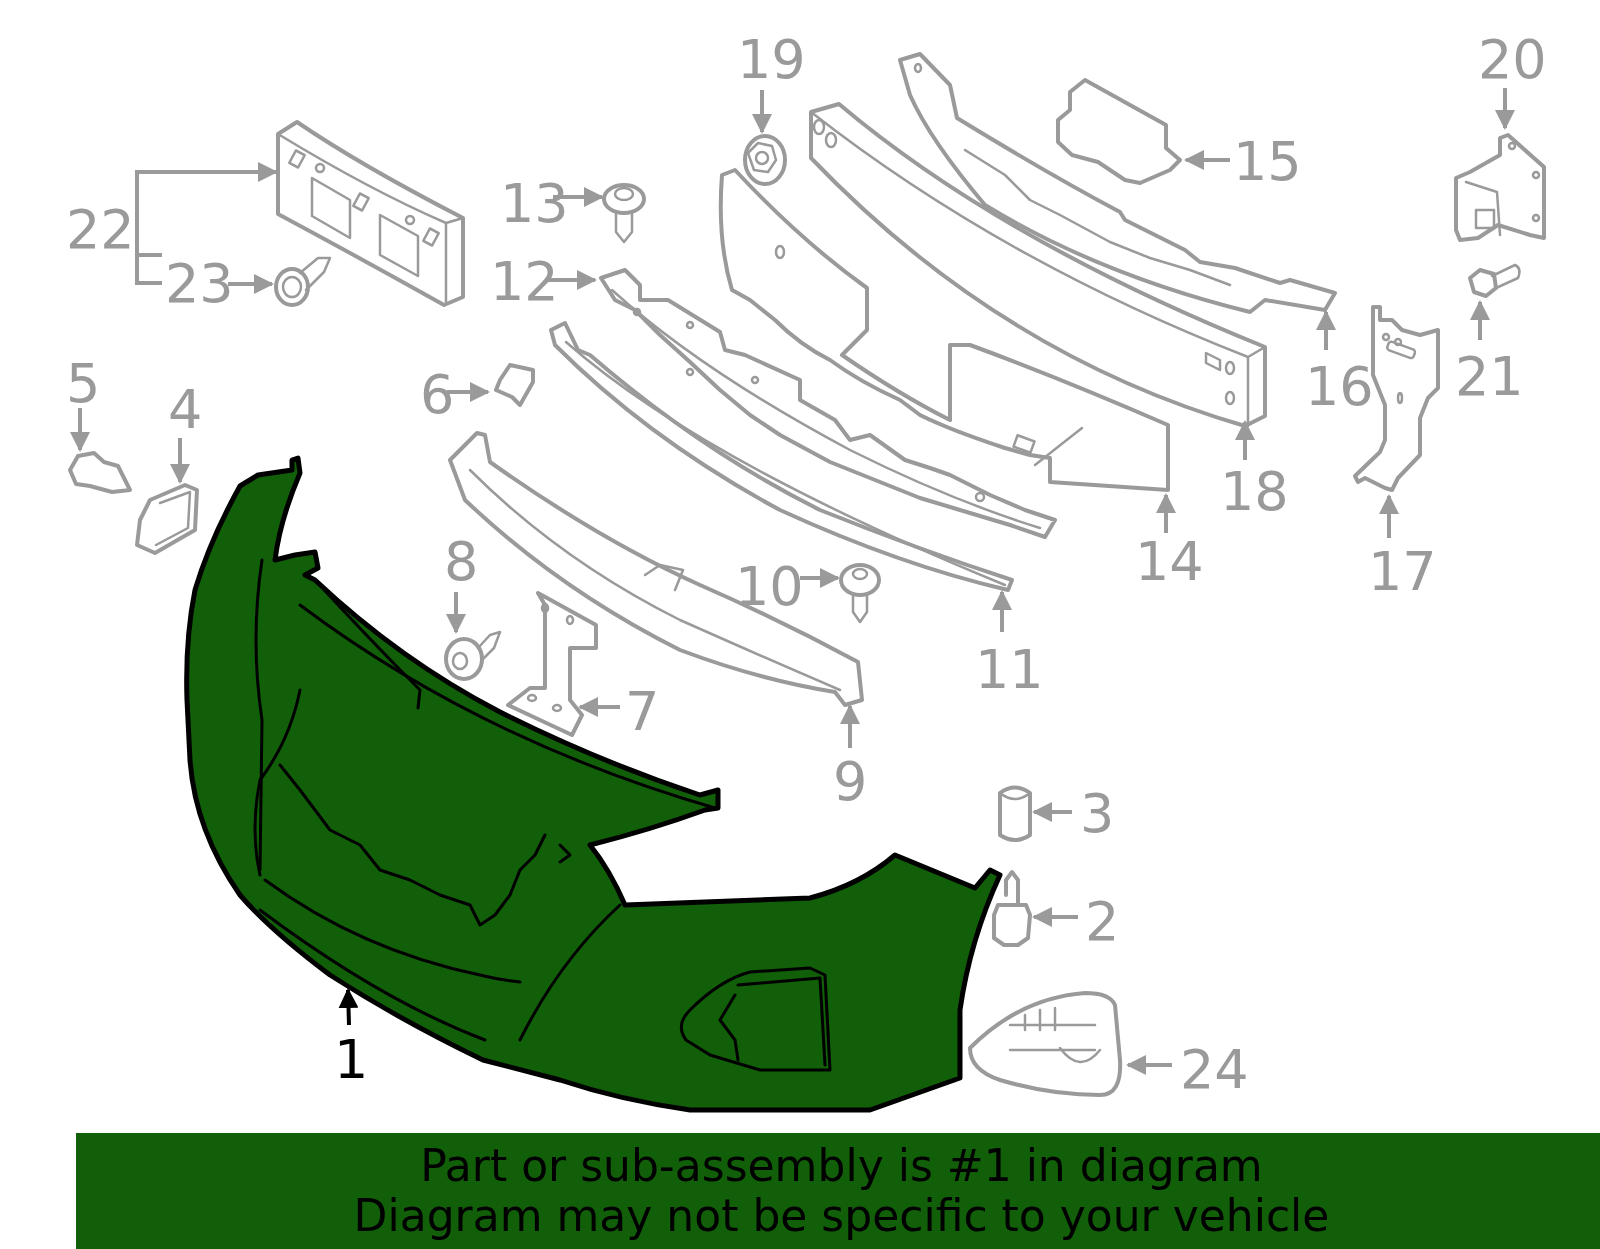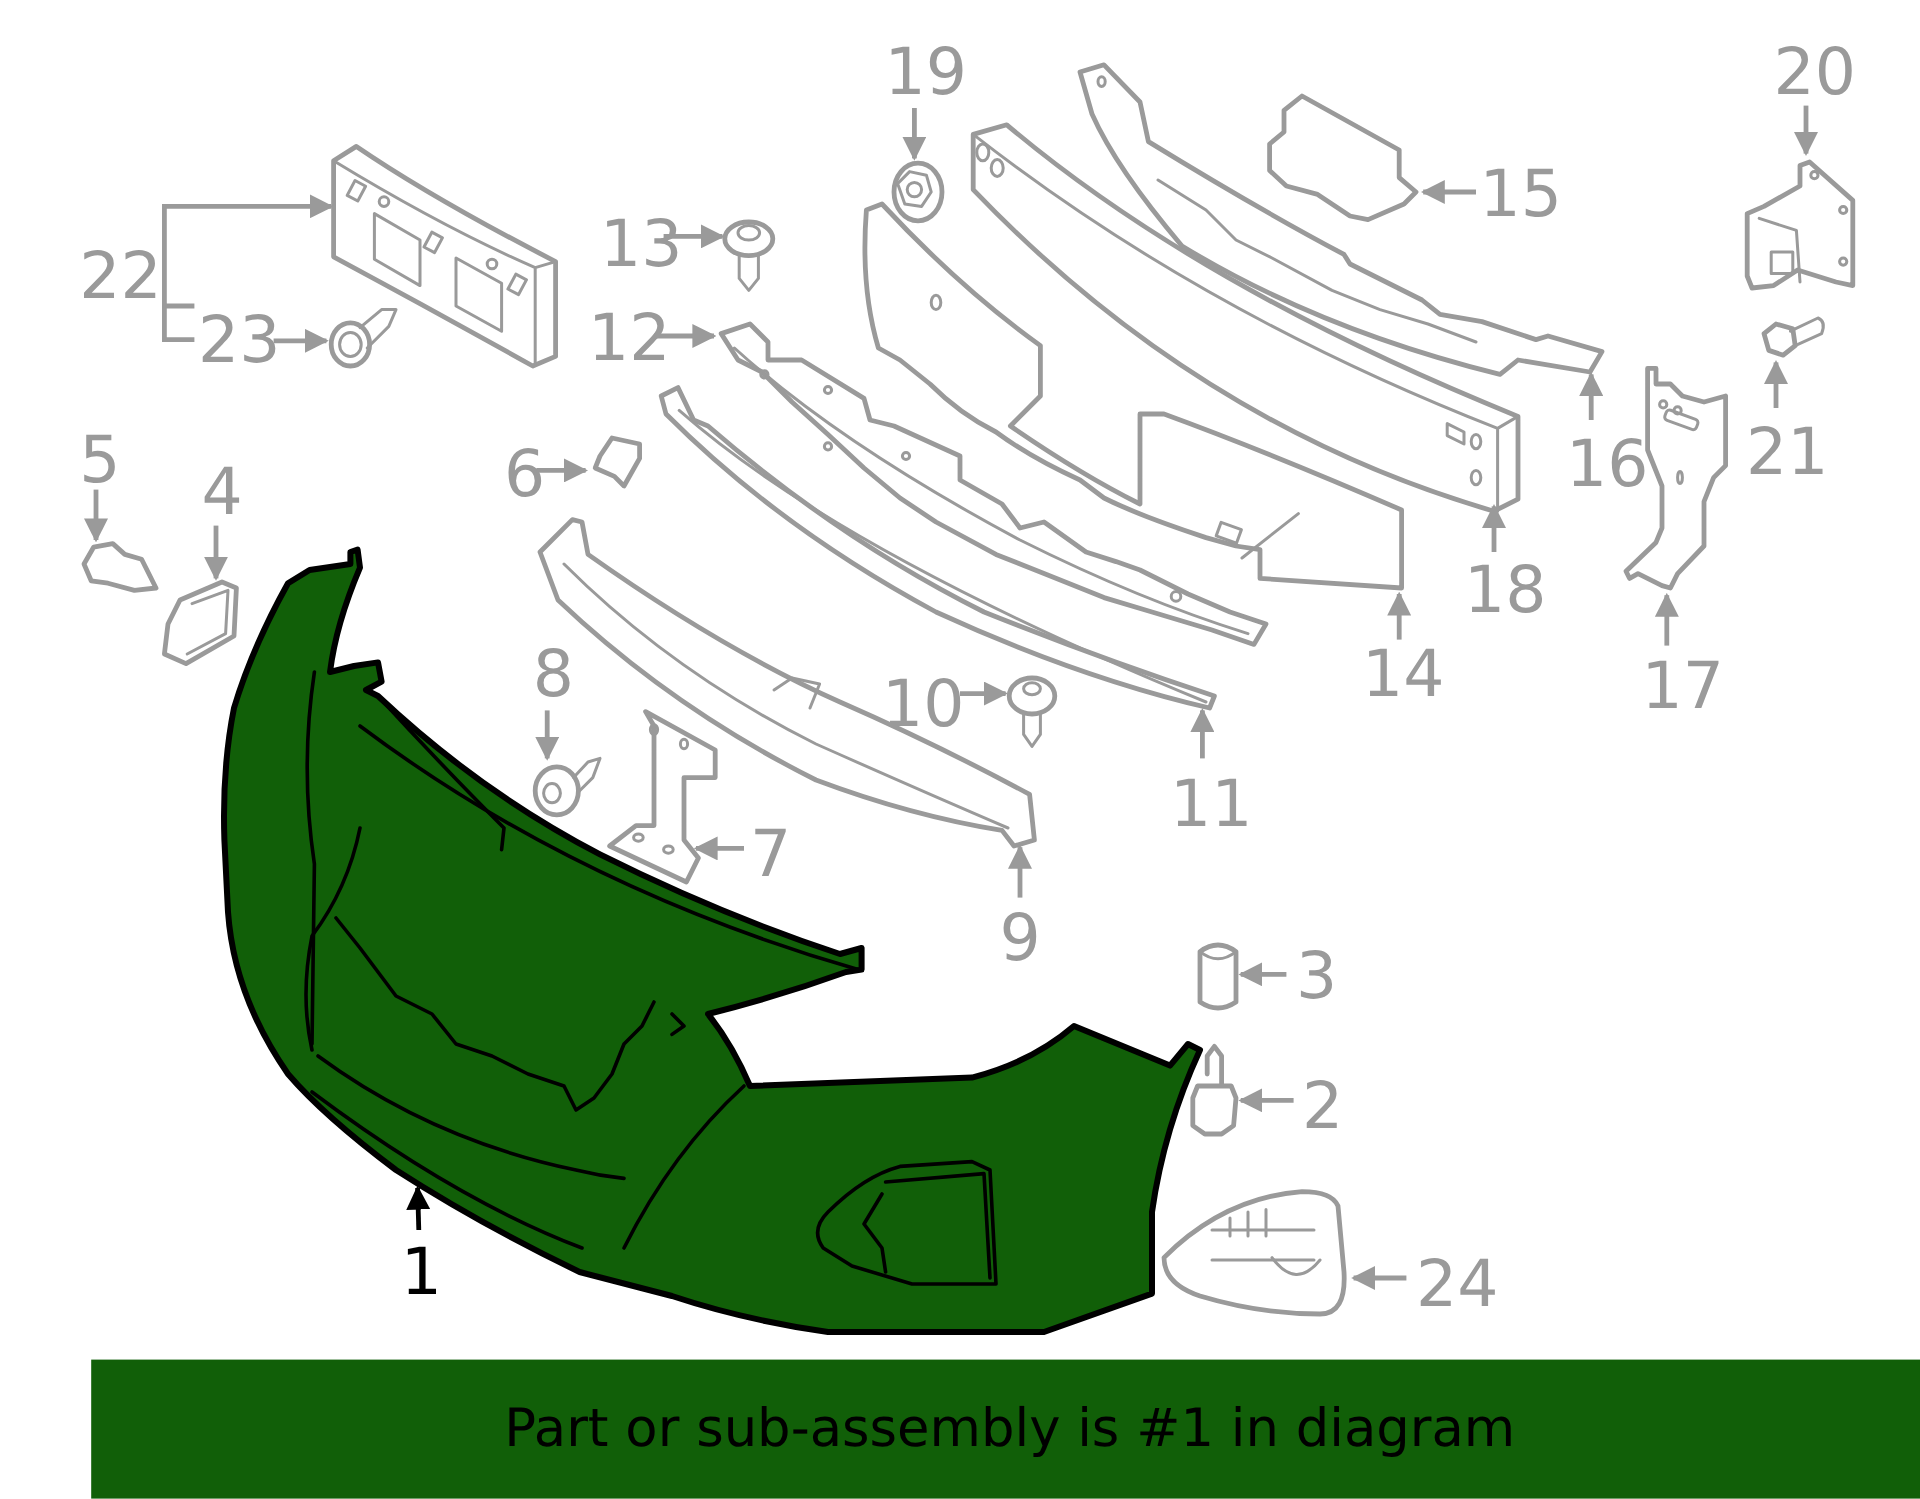--- a/index.html
+++ b/index.html
@@ -245,13 +245,14 @@
   <defs>
     <marker id="ah-black" viewBox="0 0 10 10" refX="9" refY="5" markerWidth="5" markerHeight="5" orient="auto">
       <path d="M0,0 L10,5 L0,10 z" fill="#000"></path>
     </marker>
   </defs>
   <text class="callout callout-main" x="334" y="1078">1</text>
 </svg>
 
 <div class="banner" style="background:#115f08;margin-left:36px;">
   <div>Part or sub-assembly is #1 in diagram</div>
+  <div>Diagram may not be specific to your vehicle</div>
 </div>
 
 </body></html>

